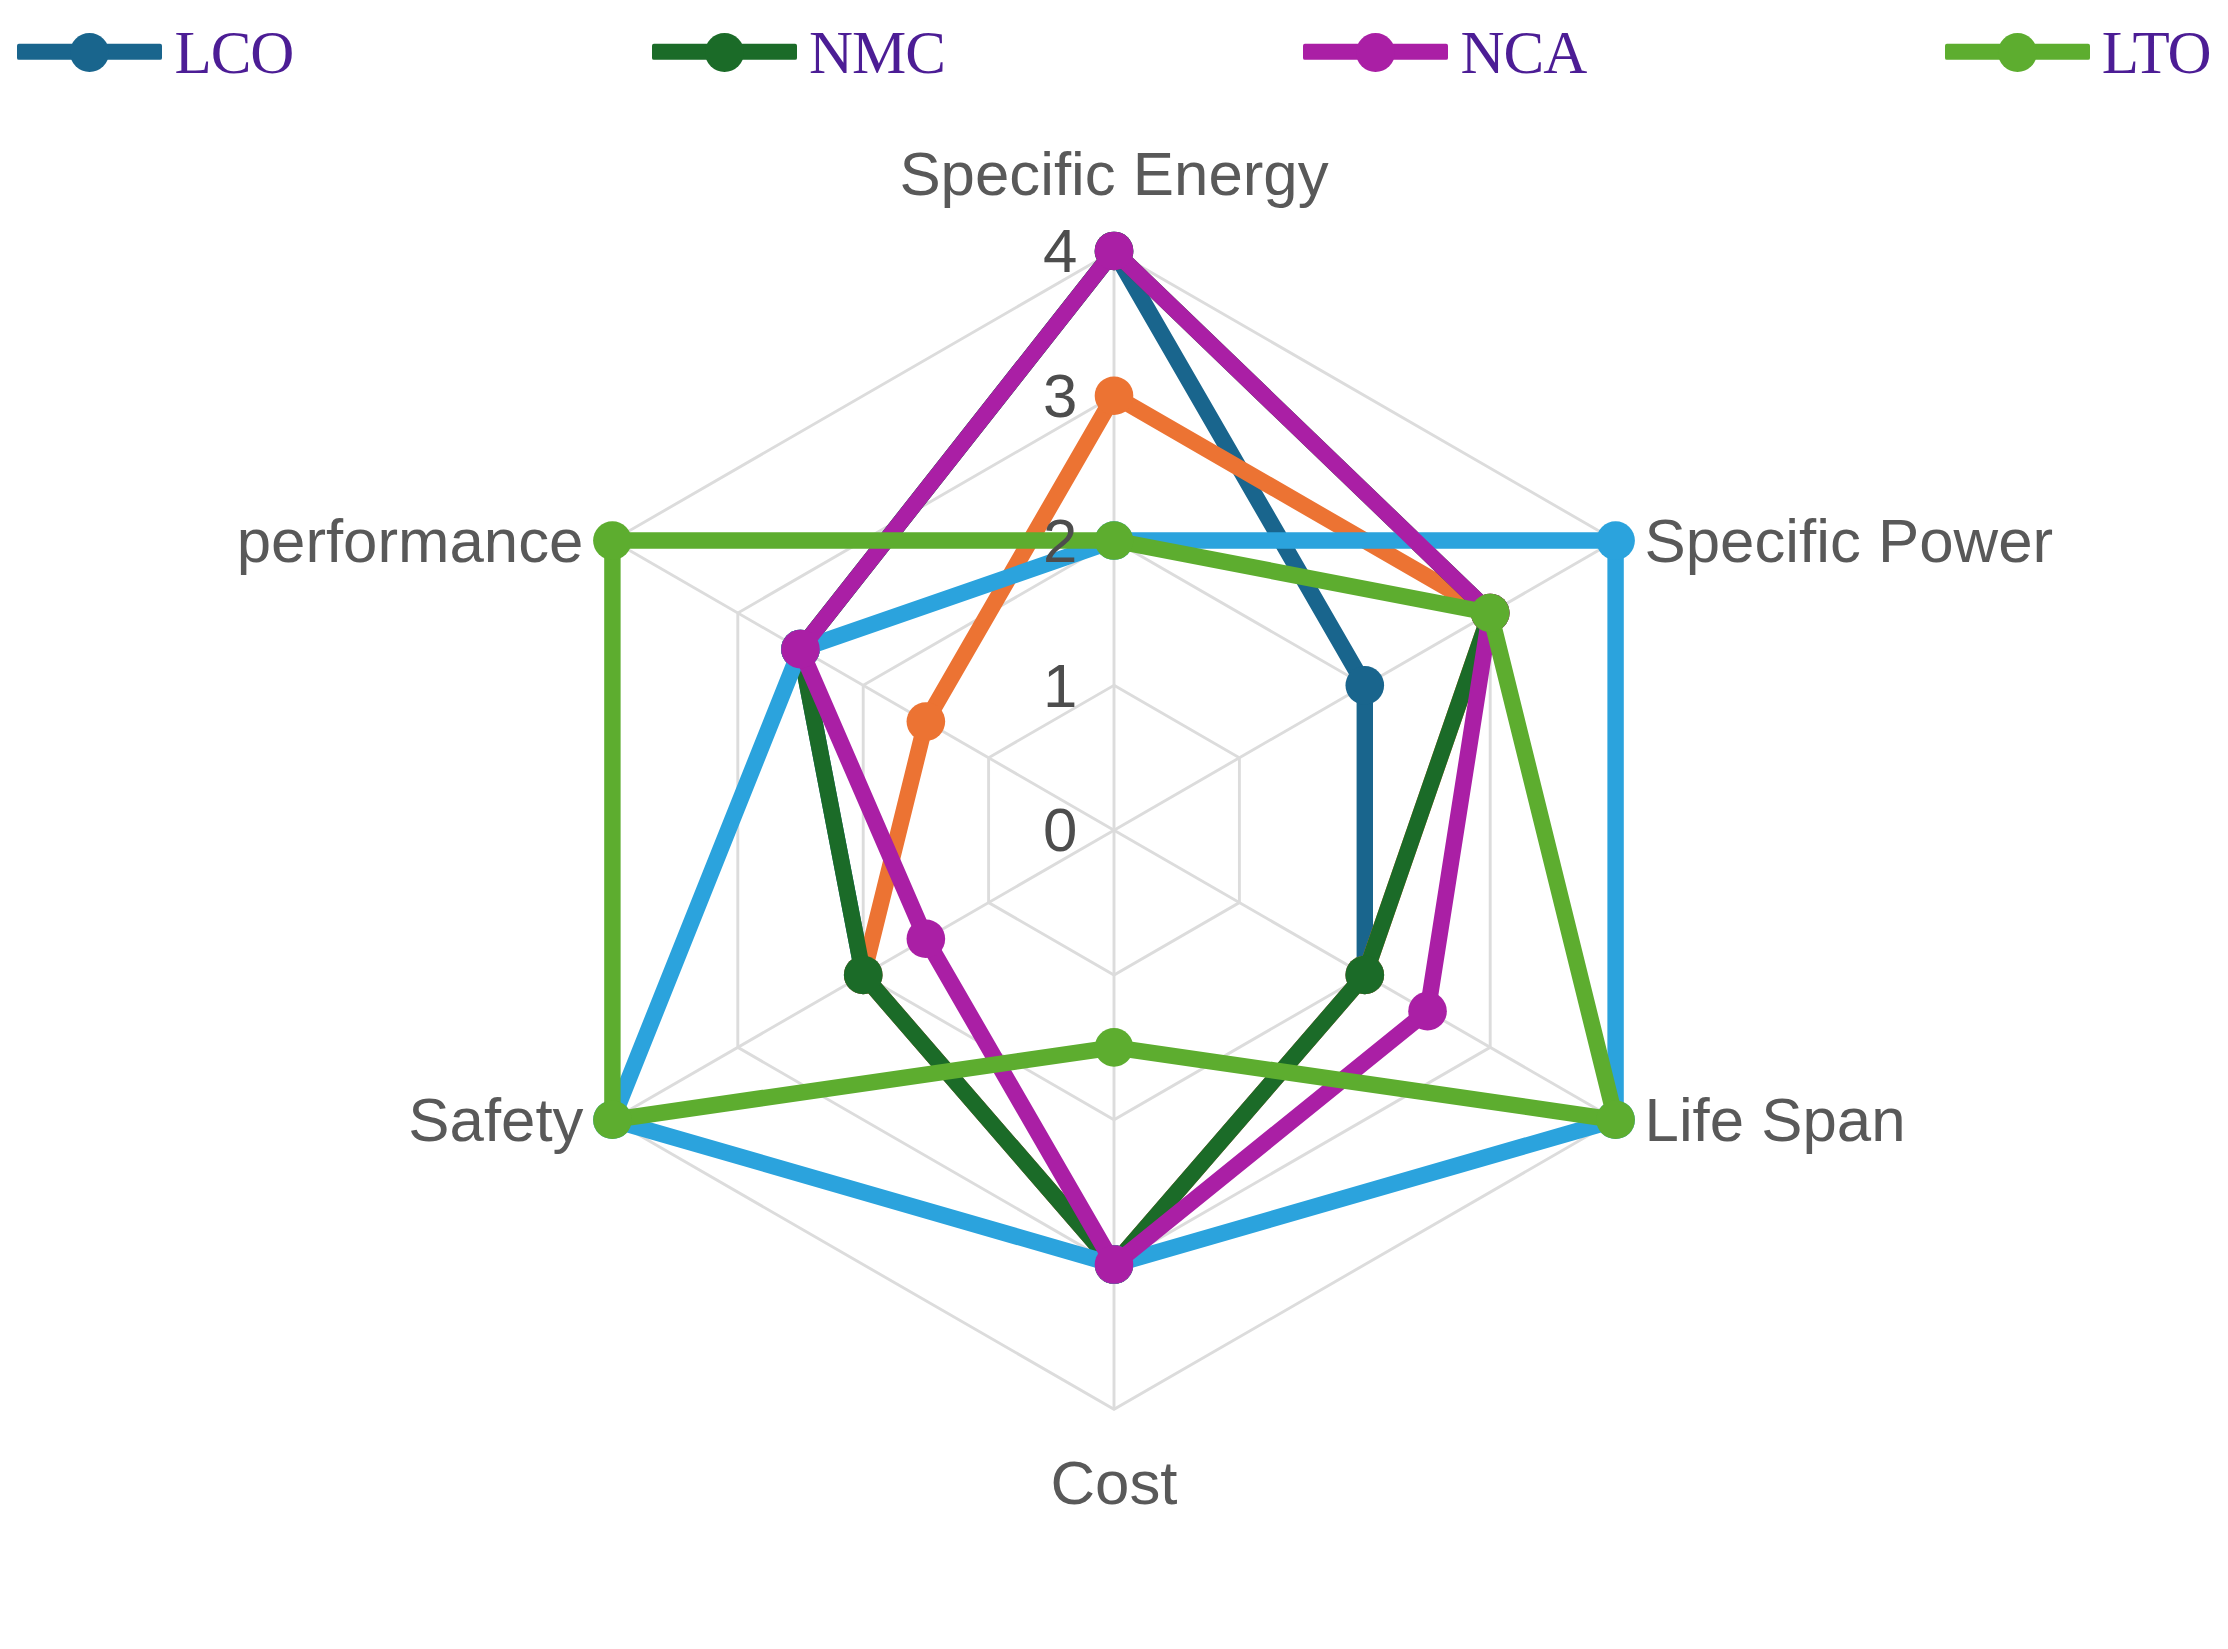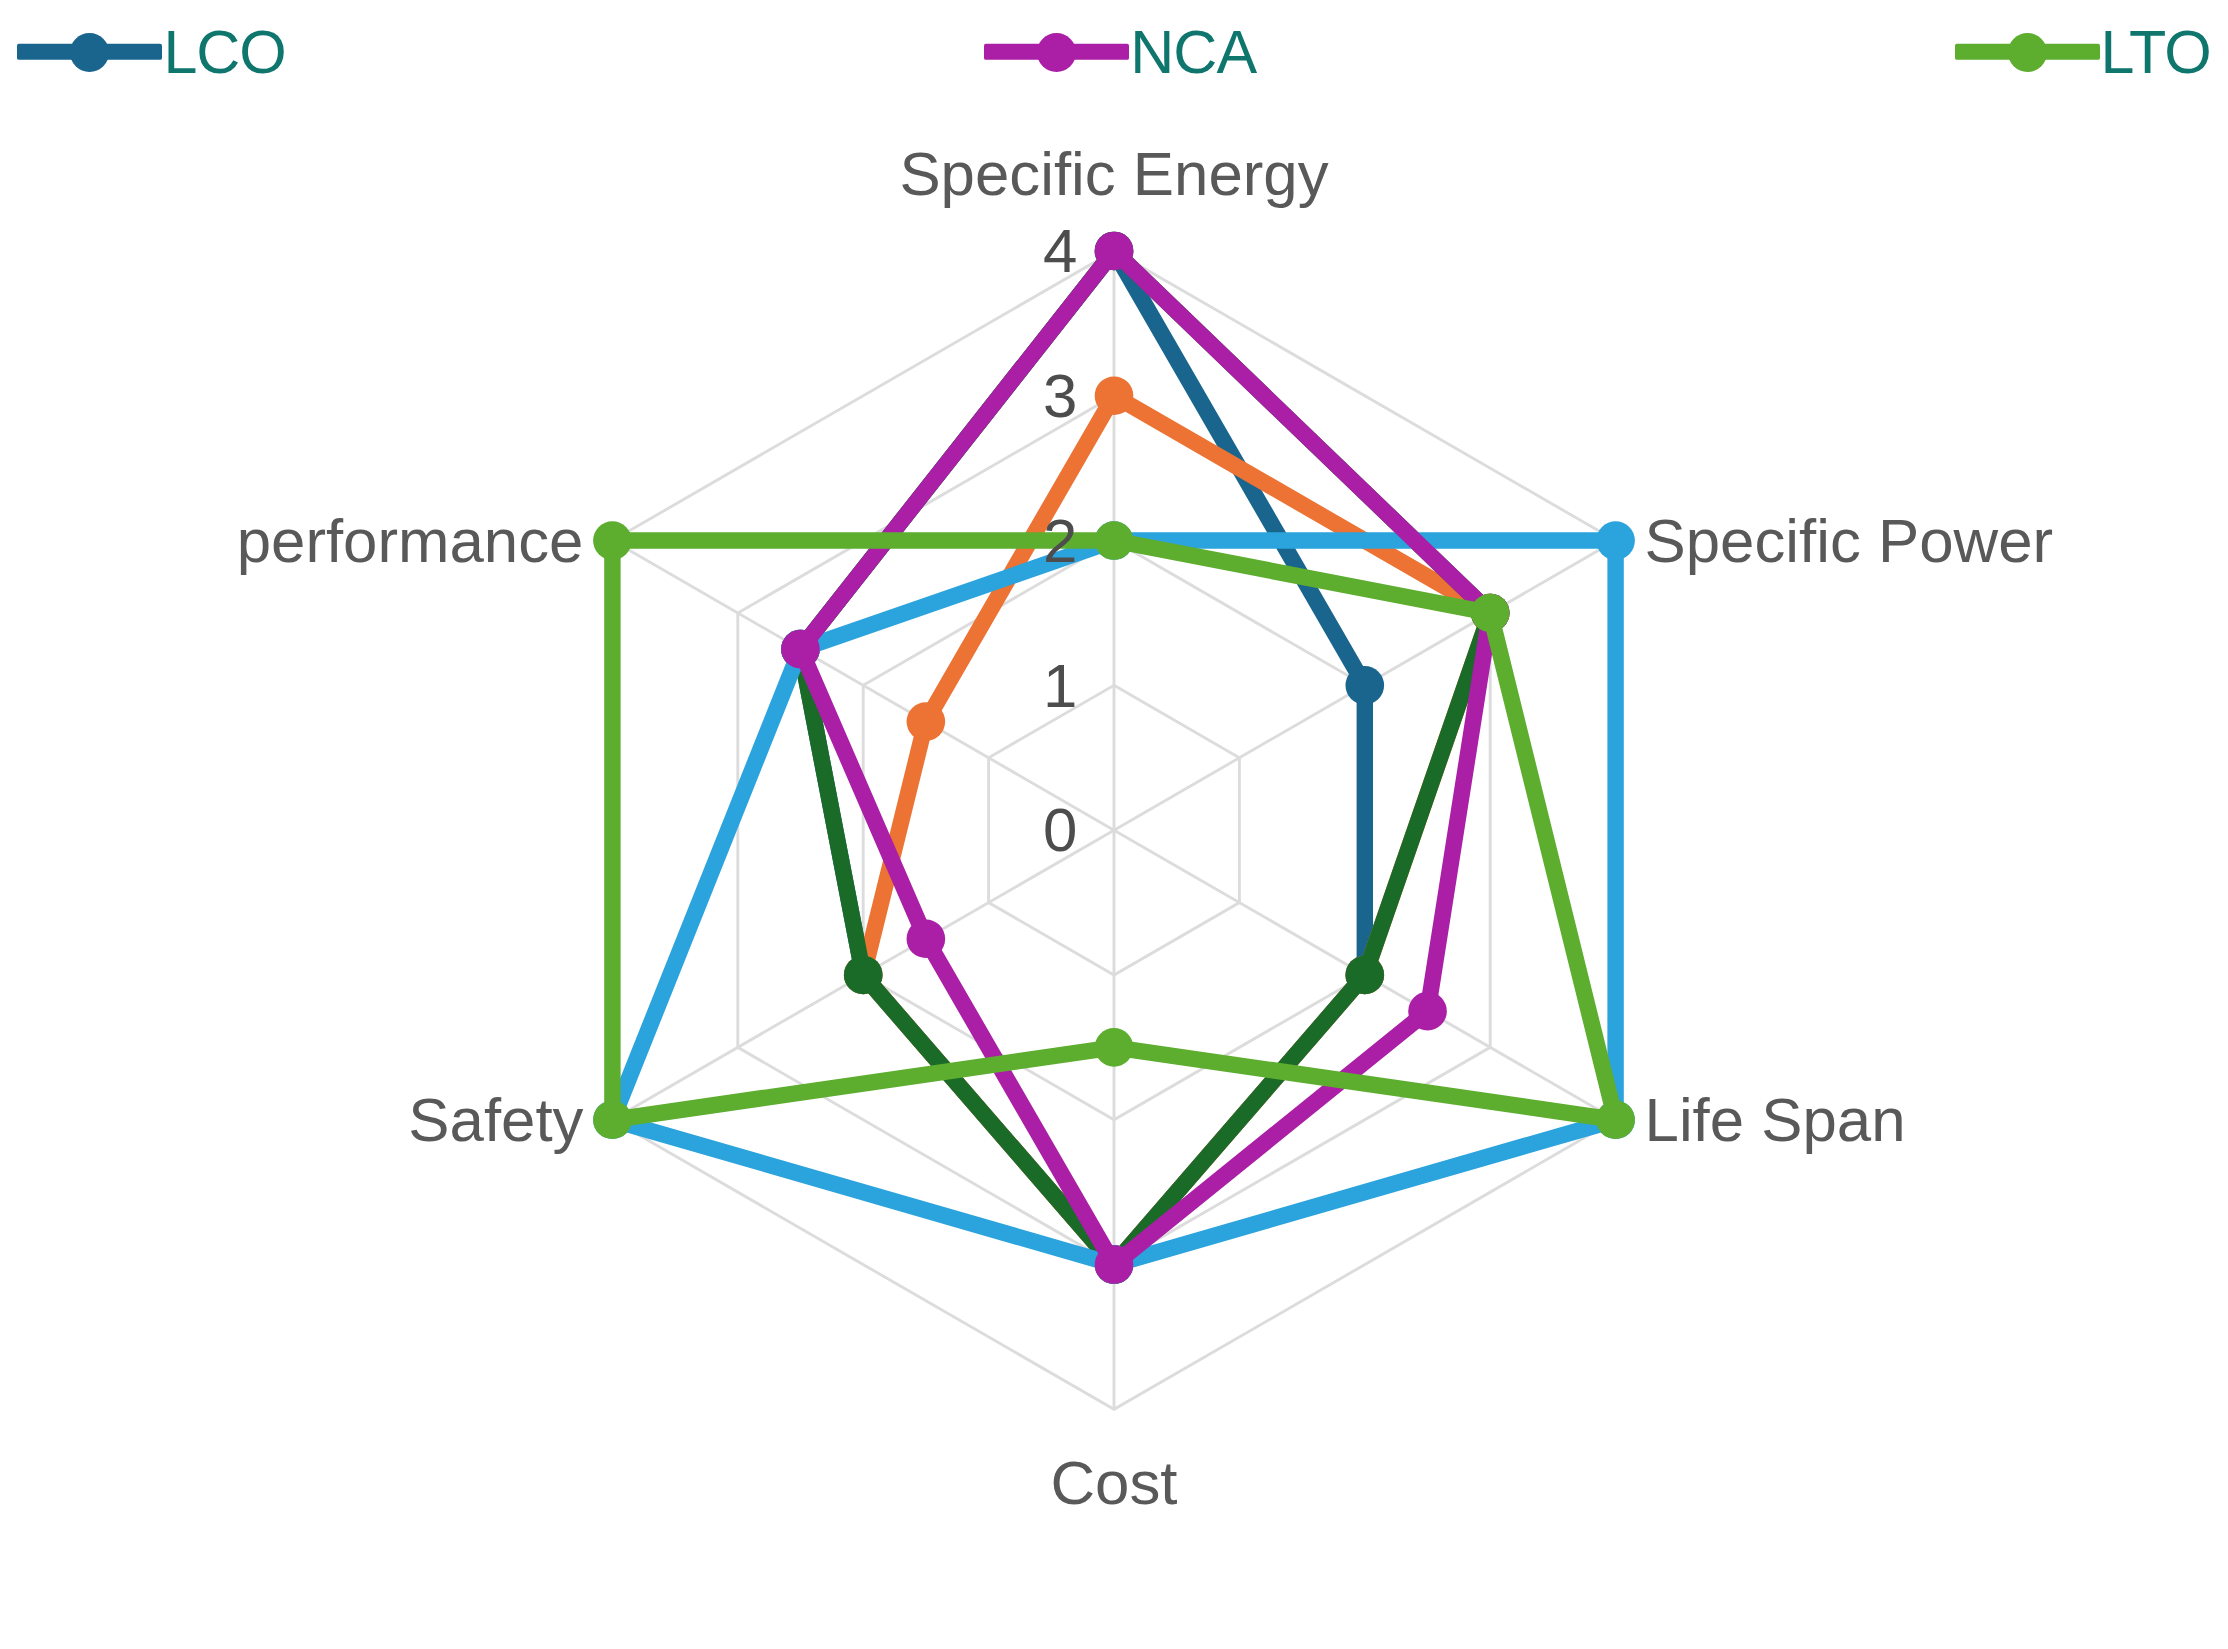--- a/index.html
+++ b/index.html
@@ -52,25 +52,26 @@
     border-radius: 1.9px;
   }
   .legend-dot {
     position: relative;
     width: 39px;
     height: 39px;
     border-radius: 50%;
   }
   .legend-label {
     font-size: 61px;
-    color: #0f766e;
+    color: #4c1d95;
     letter-spacing: -1px;
     line-height: 1;
-    margin-left: 1px;
+    margin-left: 12px;
     white-space: nowrap;
+    font-family: Liberation Serif, serif;
   }
 
   #chart-area {
     position: absolute;
     top: 104px;
     left: 0;
     width: 2228px;
     height: 1545px;
   }
   #radar-svg {
@@ -96,20 +97,27 @@
 
   <div class="legend-item">
     <span class="legend-marker">
       <span class="legend-line" style="background:#19658d"></span>
       <span class="legend-dot" style="background:#19658d"></span>
     </span>
     <span class="legend-label">LCO</span>
   </div>
 
 
+  <div class="legend-item">
+    <span class="legend-marker">
+      <span class="legend-line" style="background:#1b6b28"></span>
+      <span class="legend-dot" style="background:#1b6b28"></span>
+    </span>
+    <span class="legend-label">NMC</span>
+  </div>
 
 
   <div class="legend-item">
     <span class="legend-marker">
       <span class="legend-line" style="background:#aa1fa5"></span>
       <span class="legend-dot" style="background:#aa1fa5"></span>
     </span>
     <span class="legend-label">NCA</span>
   </div>
 

